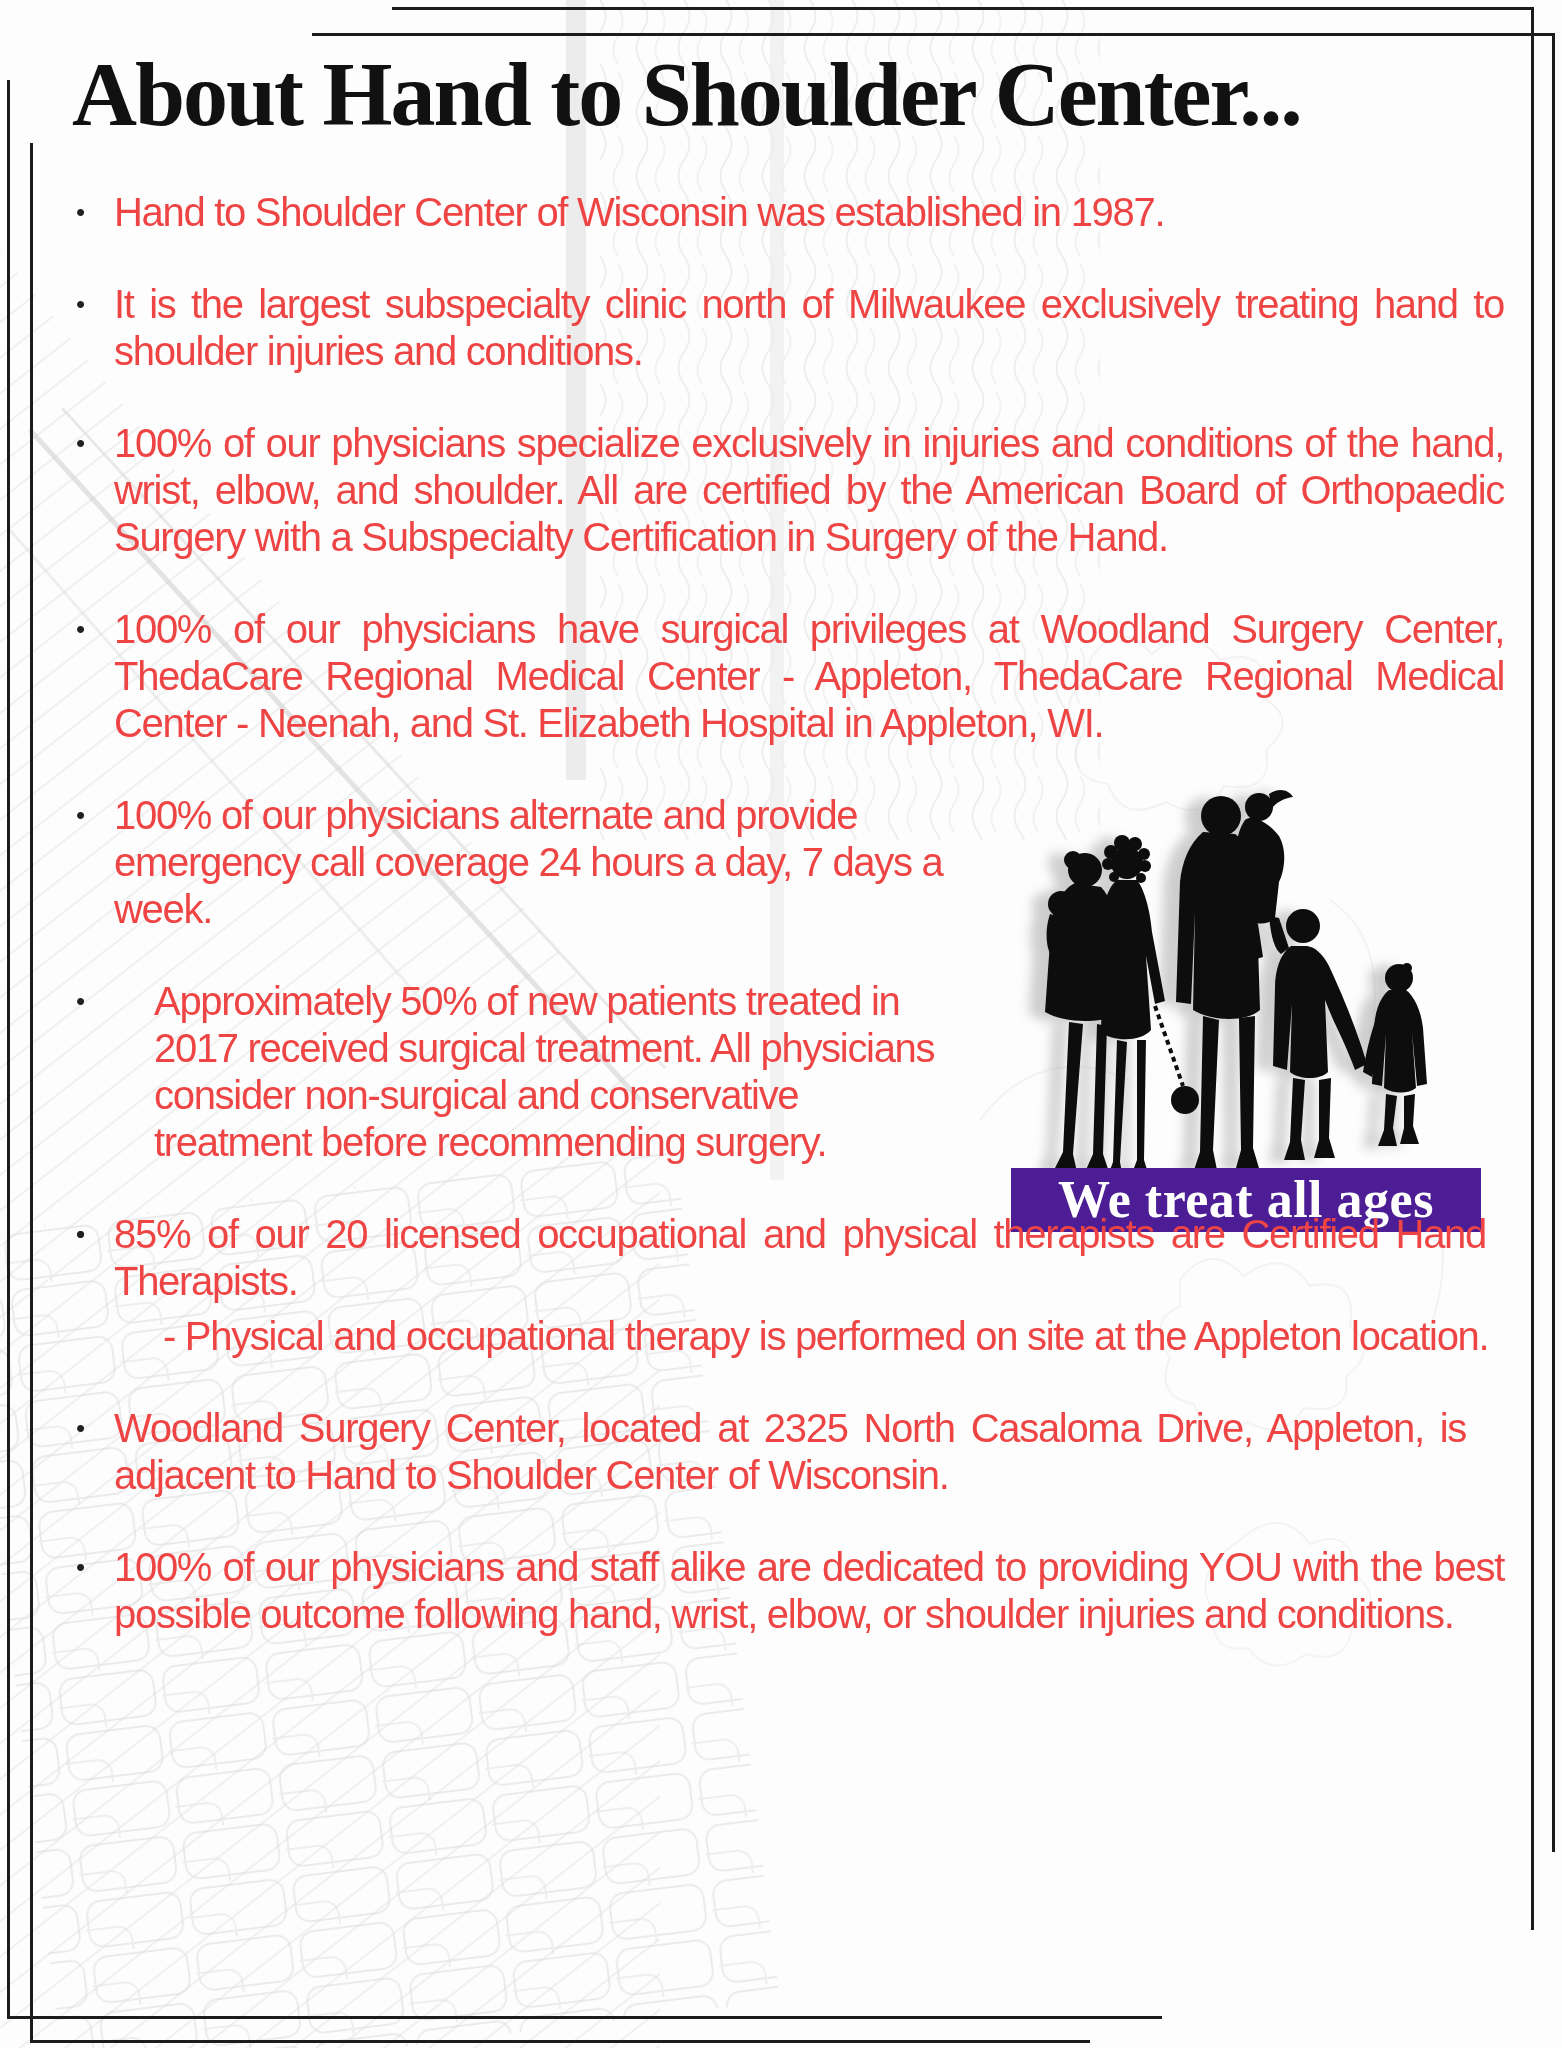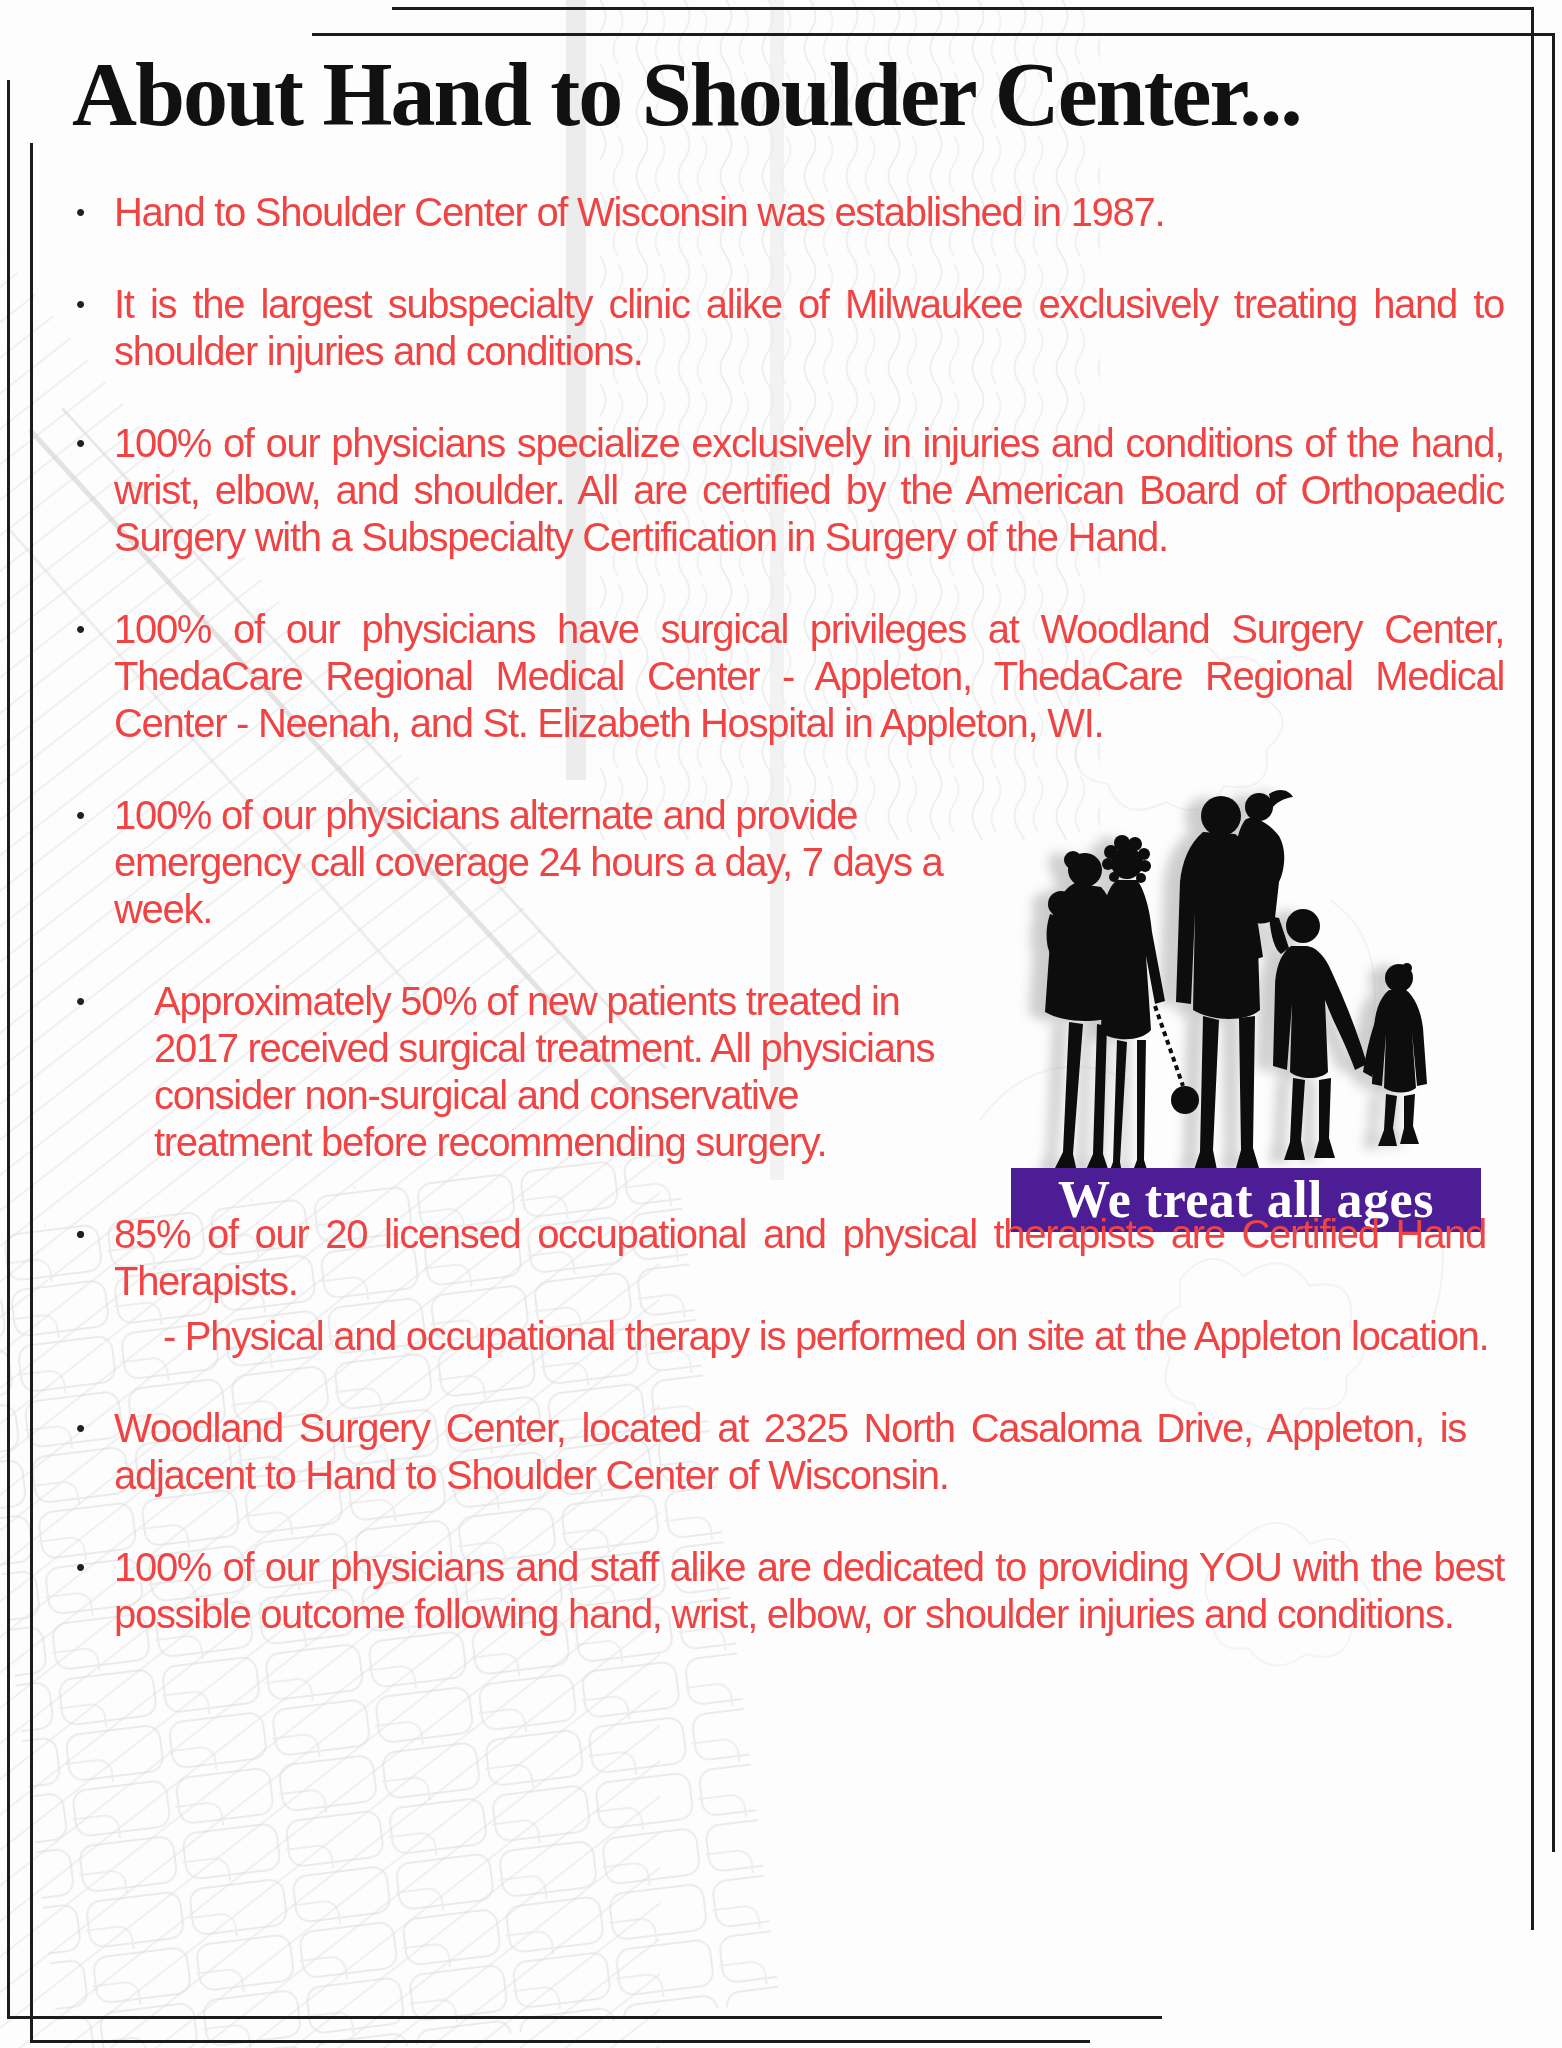--- a/index.html
+++ b/index.html
@@ -111,21 +111,21 @@
   <div class="content">
     <h1 class="title">About Hand to Shoulder Center...</h1>
 
     <ul class="blist">
       <li class="b1 left">
         <span class="dot">•</span>
         <p>Hand to Shoulder Center of Wisconsin was established in 1987.</p>
       </li>
       <li class="b2">
         <span class="dot">•</span>
-        <p>It is the largest subspecialty clinic alike of Milwaukee exclusively treating hand to shoulder injuries and conditions.</p>
+        <p>It is the largest subspecialty clinic north of Milwaukee exclusively treating hand to shoulder injuries and conditions.</p>
       </li>
       <li class="b3">
         <span class="dot">•</span>
         <p>100% of our physicians specialize exclusively in injuries and conditions of the hand, wrist, elbow, and shoulder. All are certified by the American Board of Orthopaedic Surgery with a Subspecialty Certification in Surgery of the Hand.</p>
       </li>
       <li class="b4">
         <span class="dot">•</span>
         <p>100% of our physicians have surgical privileges at Woodland Surgery Center, ThedaCare Regional Medical Center - Appleton, ThedaCare Regional Medical Center - Neenah, and St. Elizabeth Hospital in Appleton, WI.</p>
       </li>
       <li class="b5 left">

